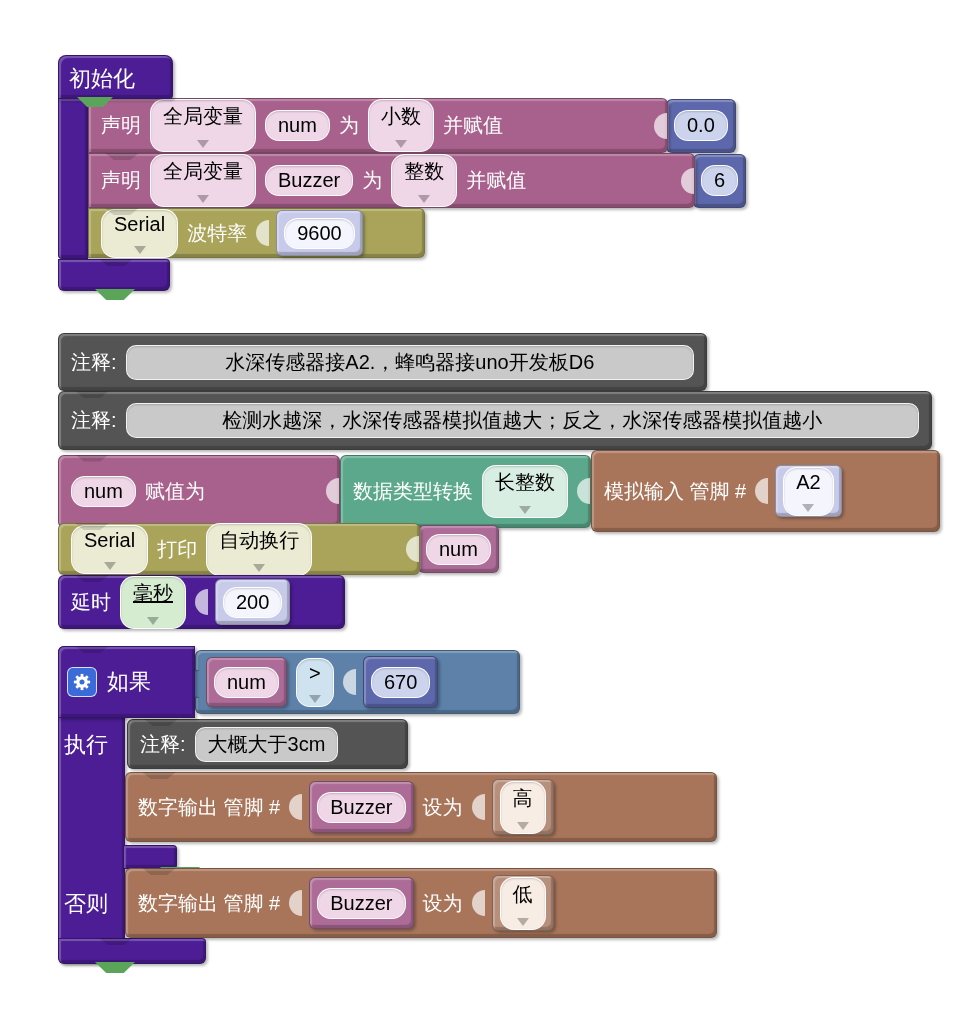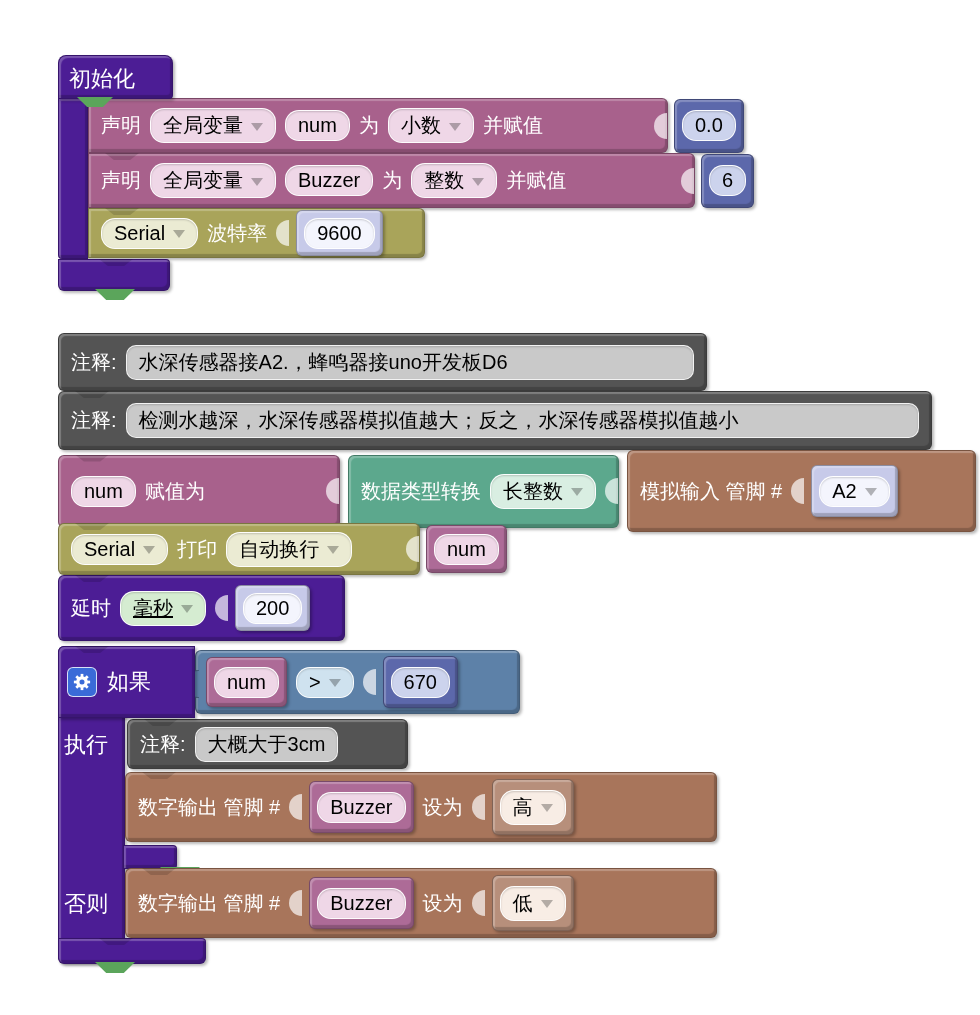--- a/index.html
+++ b/index.html
@@ -17,41 +17,42 @@
                inset 2px 2px 1px rgba(255,255,255,.25),
                inset -2px -3px 1px rgba(0,0,0,.20);
   }
   .struct{ 
     position:absolute;box-sizing:border-box;border:1px solid rgba(0,0,0,.28);
     box-shadow:2px 2px 3px rgba(0,0,0,.28),
                inset 2px 2px 1px rgba(255,255,255,.25),
                inset -2px -3px 1px rgba(0,0,0,.20);
     border-radius:4px;
   }
-  .rowwrap{position:absolute;display:flex;align-items:center;z-index:2;gap:8px;}
+  .rowwrap{position:absolute;display:flex;align-items:center;z-index:2;}
   .green{background:#4c1d95;}
   .magenta{background:#a8618c;}
   .olive{background:#a9a45a;}
   .teal{background:#5ca88d;}
   .brown{background:#a8755b;}
   .brown-light{background:#b78f7b;}
   .blue{background:#5d81a8;}
   .indigo{background:#5c68ab;}
   .gray{background:#545454;}
   .lav{background:#c7cae9;}
   .magenta2{background:#ad6b97;}
 
   .lbl{color:#fff;}
   .big{font-size:22px;}
 
   .field{
     display:inline-flex;align-items:center;gap:8px;
     background:#fff;color:#000;border-radius:14px;padding:3px 12px;
     font-size:20px;border:1.5px solid rgba(255,255,255,.92);
     box-shadow:inset 0 1px 2px rgba(0,0,0,.18);
+    flex-direction:column;
   }
   .f-pink{background:#efd7e7;}
   .f-olive{background:#ebebd3;}
   .f-teal{background:#d9eee2;}
   .f-green{background:#d5ecd1;text-decoration:underline;}
   .f-blue{background:#cfe2ef;}
   .f-lav{background:#ccd3ed;align-items:center;}
   .f-cream{background:#f8ede5;}
   .f-white{background:#f4f5fd;}
   .f-gray{background:#c9c9c9;border-radius:10px;border:1.5px solid rgba(255,255,255,.75);}
@@ -231,21 +232,21 @@
       </span>
       <span class="socket" style="margin-left:auto;margin-right:-12px;"></span>
     </div>
     <div class="vblock magenta2" style="height:46px;">
       <span class="field f-pink">
         <span>num</span>
       </span>
     </div>
   </div>
 
-  <div class="block green notch-dark" style="left:58px;top:575px;min-width:287px;height:66px;z-index:2;">
+  <div class="block green notch-dark" style="left:58px;top:575px;min-width:287px;height:54px;z-index:2;">
     <span class="lbl">延时</span>
     <span class="field f-green">
       <span>毫秒</span>
       <span class="arrow"></span>
     </span>
     <span class="socket"></span>
     <span class="vblock lav" style="height:44px;">
       <span class="field f-white">
         <span>200</span>
       </span>

